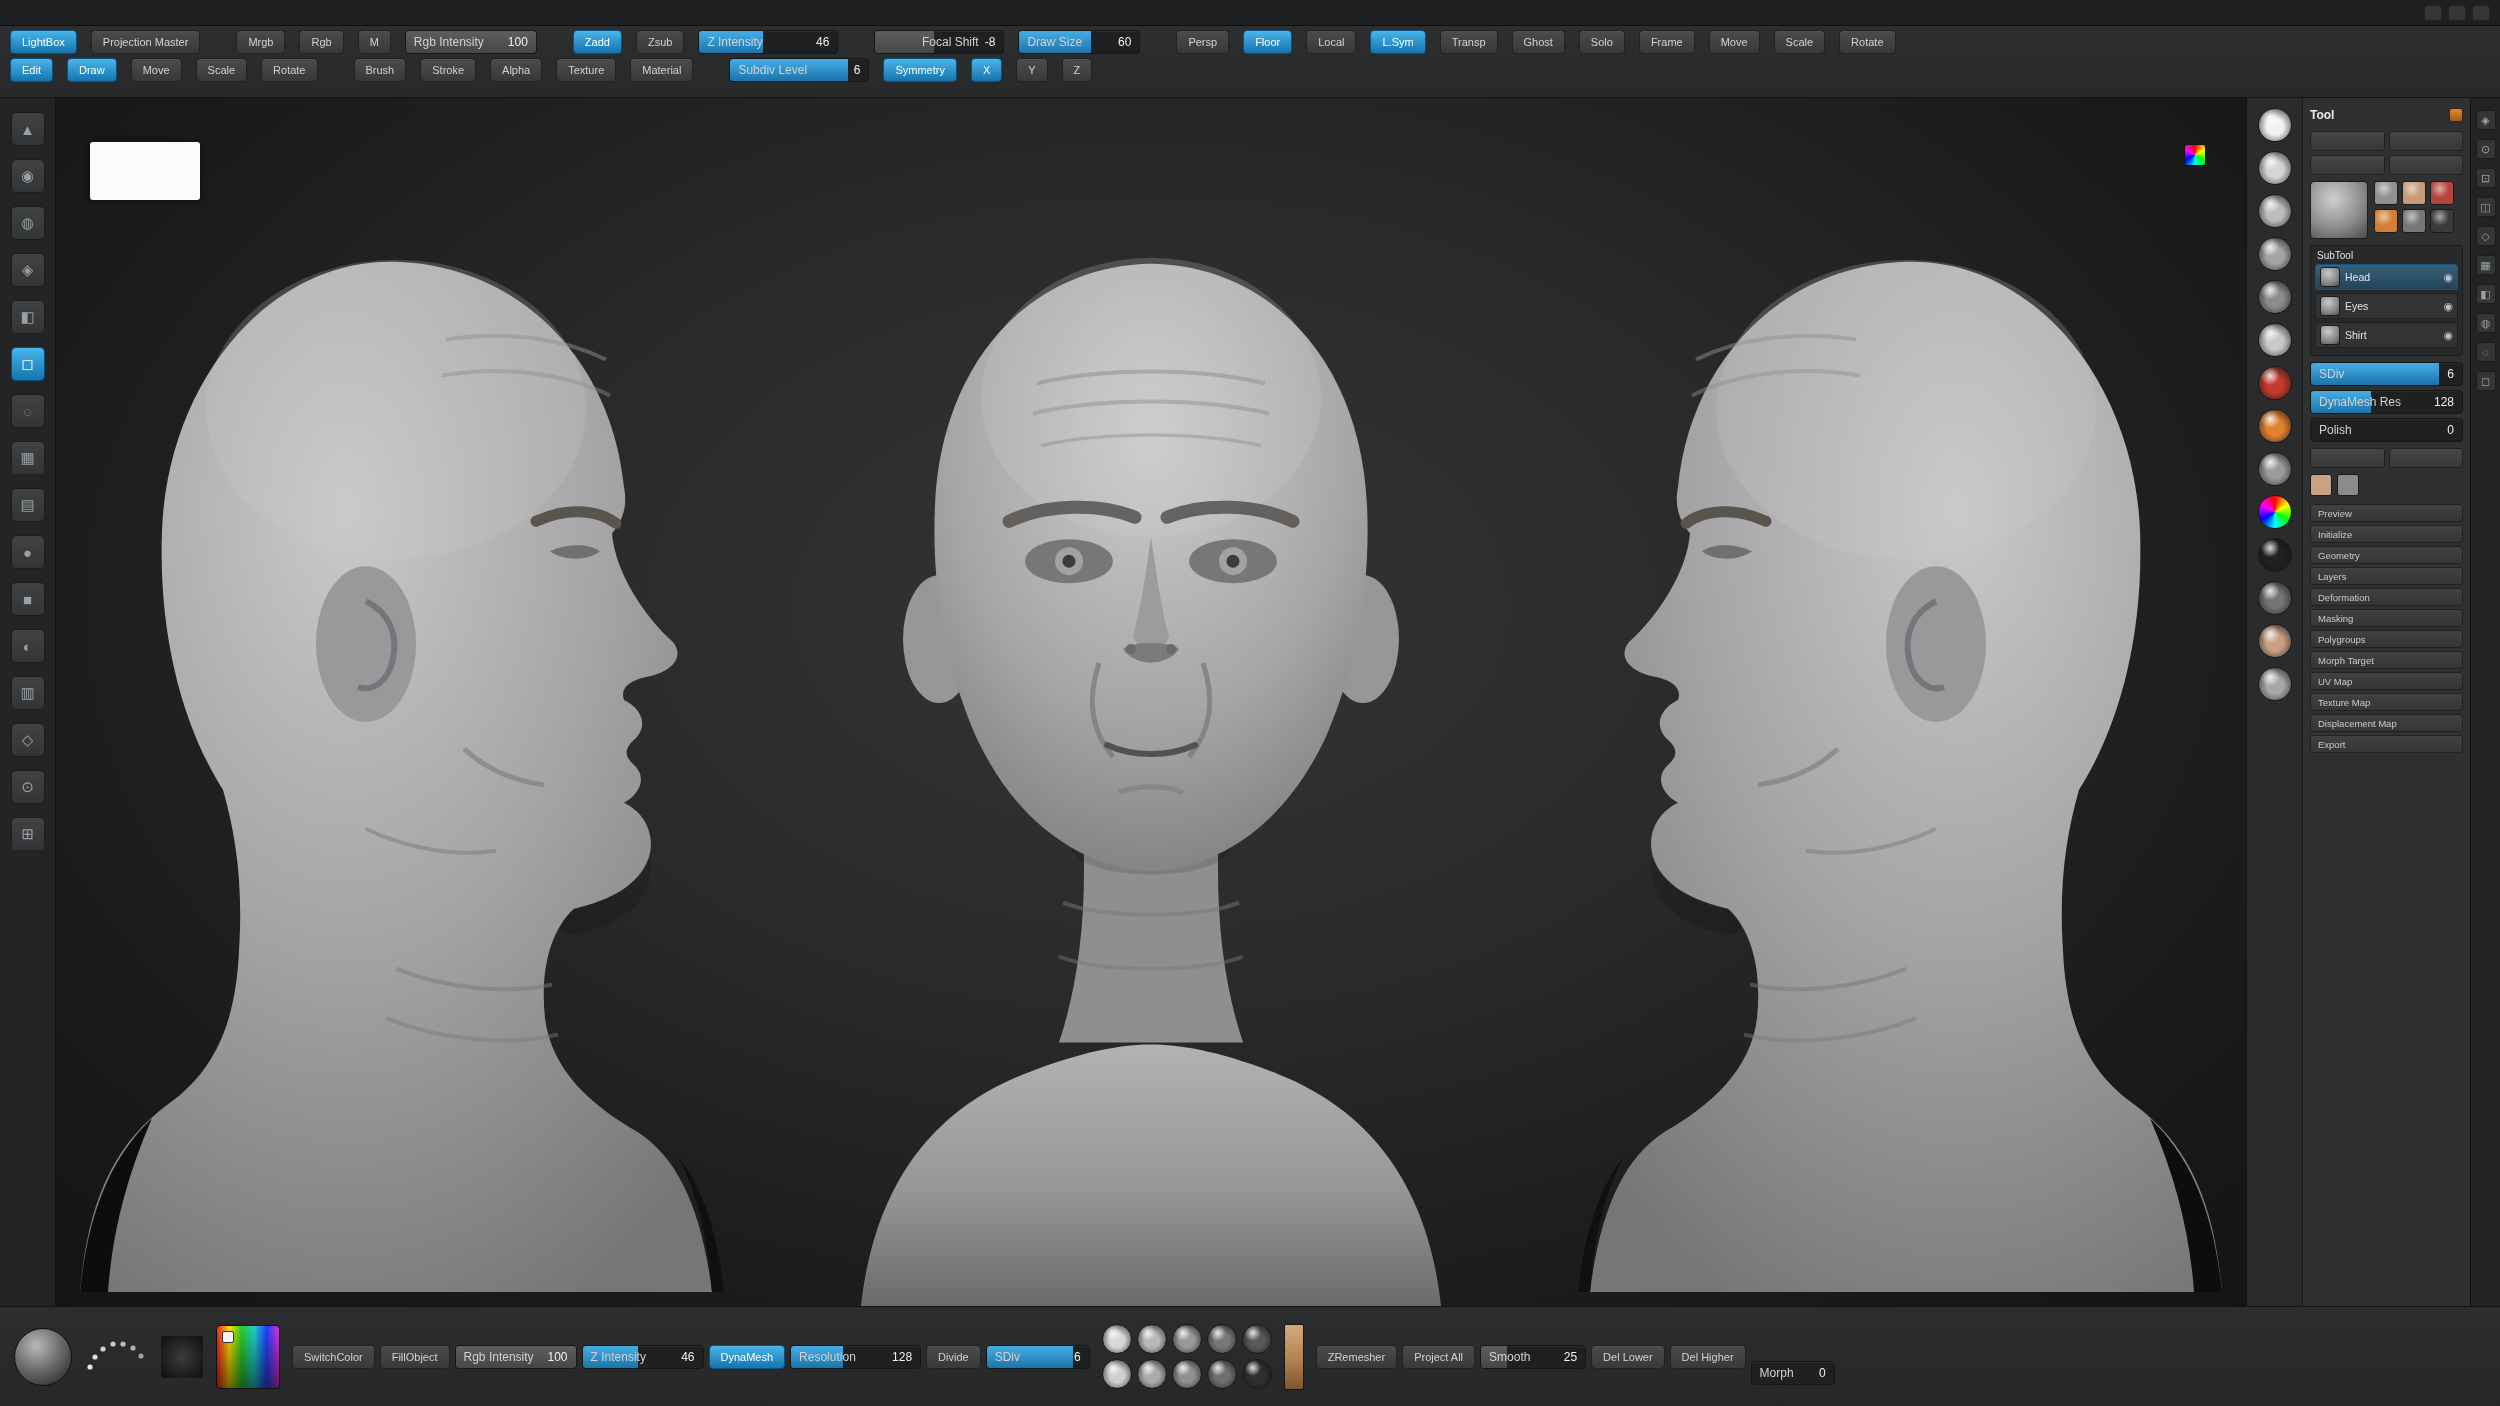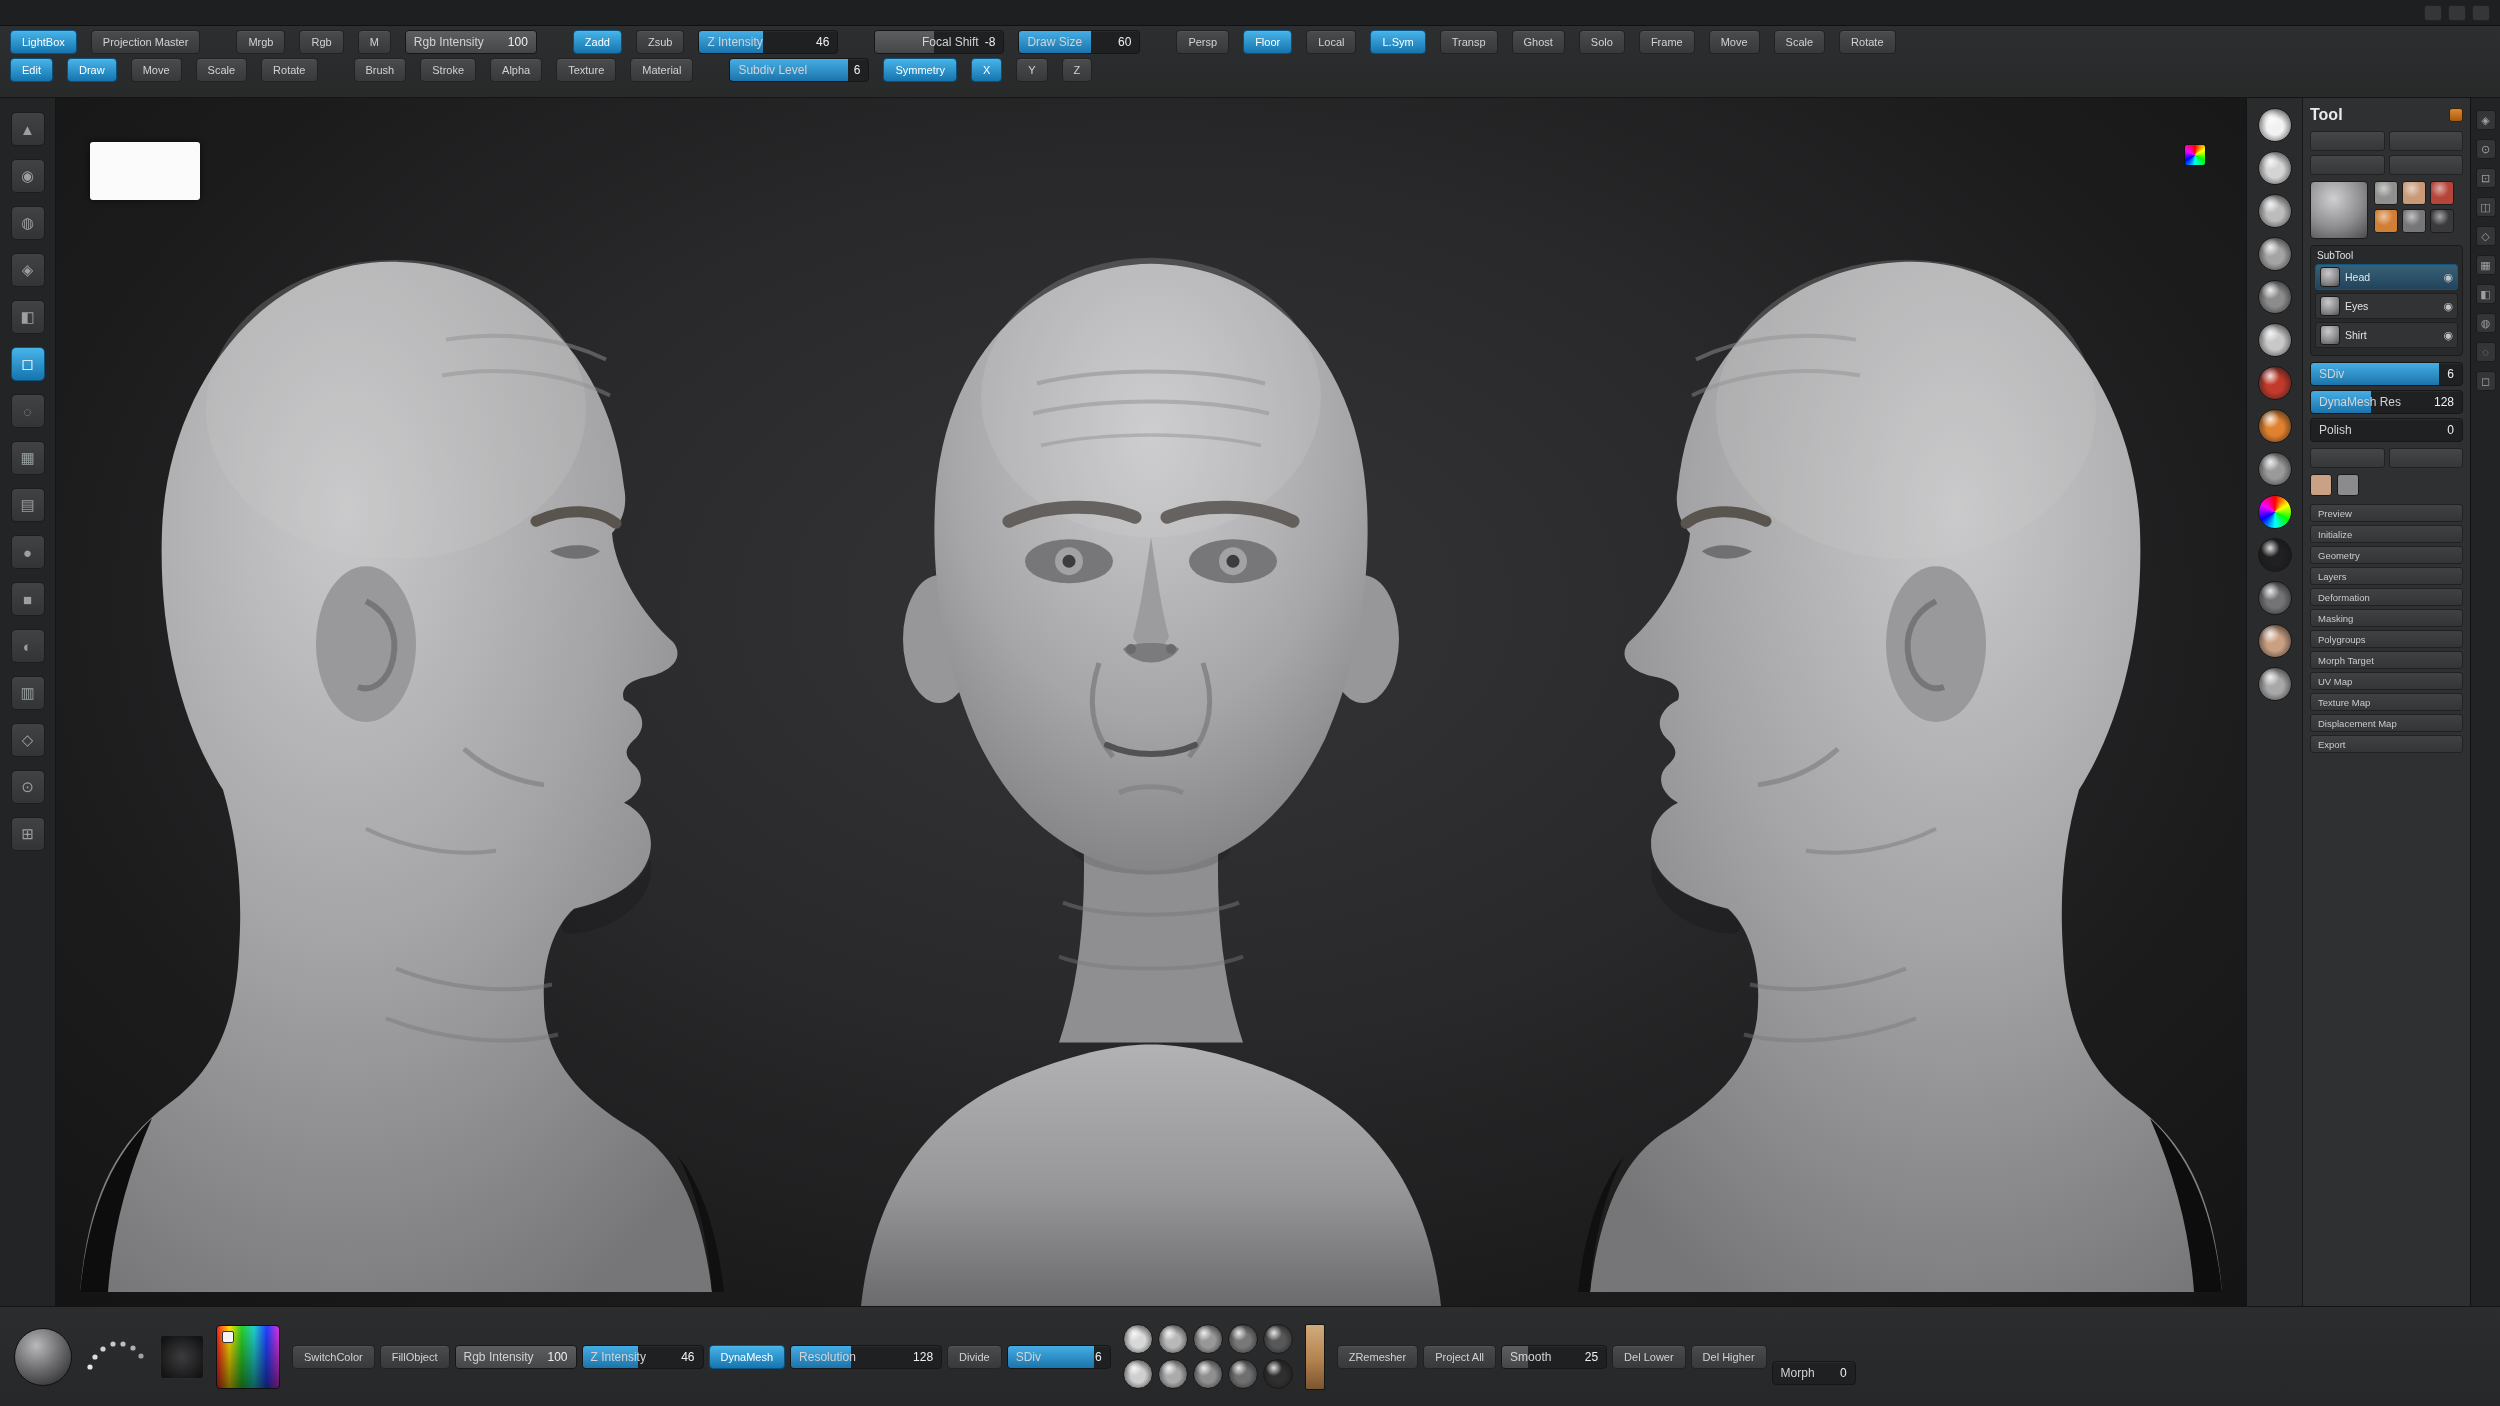--- a/index.html
+++ b/index.html
@@ -60,21 +60,21 @@
                     display:flex; flex-direction:column; align-items:center; padding:10px 0; gap:9px; overflow:hidden; }
   .sphere { width:34px; height:34px; border-radius:50%;
             background:radial-gradient(circle at 35% 28%, rgba(255,255,255,.85) 0%, rgba(255,255,255,0) 30%),
                        radial-gradient(circle at 50% 55%, var(--c,#9a9a9a) 35%, #151515 105%);
             border:1px solid #1a1a1a; flex:0 0 auto; }
 
   
   .right-panel { width:168px; background:#2f3032; border-left:1px solid #191919; padding:7px 7px;
                  font-size:10.5px; display:flex; flex-direction:column; gap:6px; overflow:hidden; }
   .palette-header { display:flex; align-items:center; gap:6px; height:20px; }
-  .palette-title { font-size:16px; color:#e8eaec; font-weight:bold; }
+  .palette-title { font-size:12px; color:#e8eaec; font-weight:bold; }
   .popup-ic { margin-left:auto; width:14px; height:14px; border-radius:3px;
               background:linear-gradient(#e0882f,#a85a14); border:1px solid #3a2408; }
   .pbtn-grid { display:grid; grid-template-columns:1fr 1fr; gap:4px; }
   .pbtn { height:20px; background:linear-gradient(#454648,#363739); border:1px solid #222; border-radius:3px;
           display:flex; align-items:center; justify-content:center; font-size:10px; color:#cdd0d2; white-space:nowrap; overflow:hidden; }
   .cur-tool-row { display:flex; gap:6px; align-items:flex-start; }
   .cur-thumb { width:58px; height:58px; border-radius:4px; border:1px solid #1c1c1c;
                background:radial-gradient(circle at 40% 30%, #cfcfd1 0%, #8e8e90 55%, #4a4a4c 100%); }
   .recent-grid { display:grid; grid-template-columns:repeat(3,24px); gap:4px; }
   .rthumb { width:24px; height:24px; border-radius:3px; border:1px solid #1c1c1c;
@@ -735,21 +735,21 @@
         <div class="ctl t-slider accent" style="--fill: 46%; width: 122px;">
           <span class="fill"></span>
           <span class="clabel optional">Z Intensity</span>
           <span class="cvalue optional">46</span>
         </div>
         <div class="ctl t-button active">
 
           <span class="clabel optional">DynaMesh</span>
 
         </div>
-        <div class="ctl t-slider accent" style="--fill: 40%; width: 152px;">
+        <div class="ctl t-slider accent" style="--fill: 40%; width: 131px;">
           <span class="fill"></span>
           <span class="clabel optional">Resolution</span>
           <span class="cvalue optional">128</span>
         </div>
         <div class="ctl t-button">
 
           <span class="clabel optional">Divide</span>
 
         </div>
         <div class="ctl t-slider accent" style="--fill: 85%; width: 104px;">

